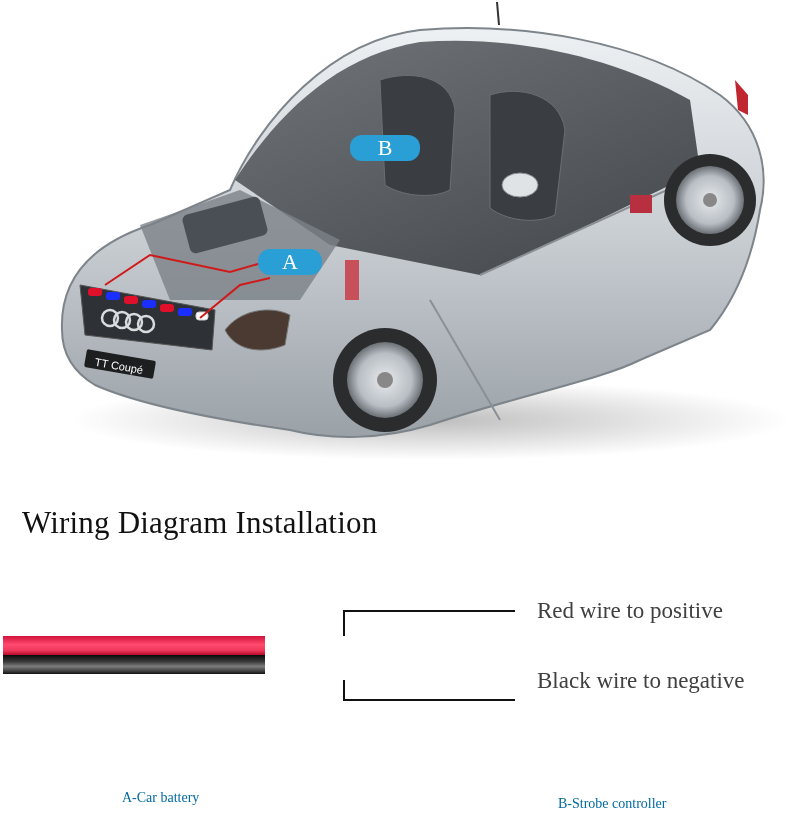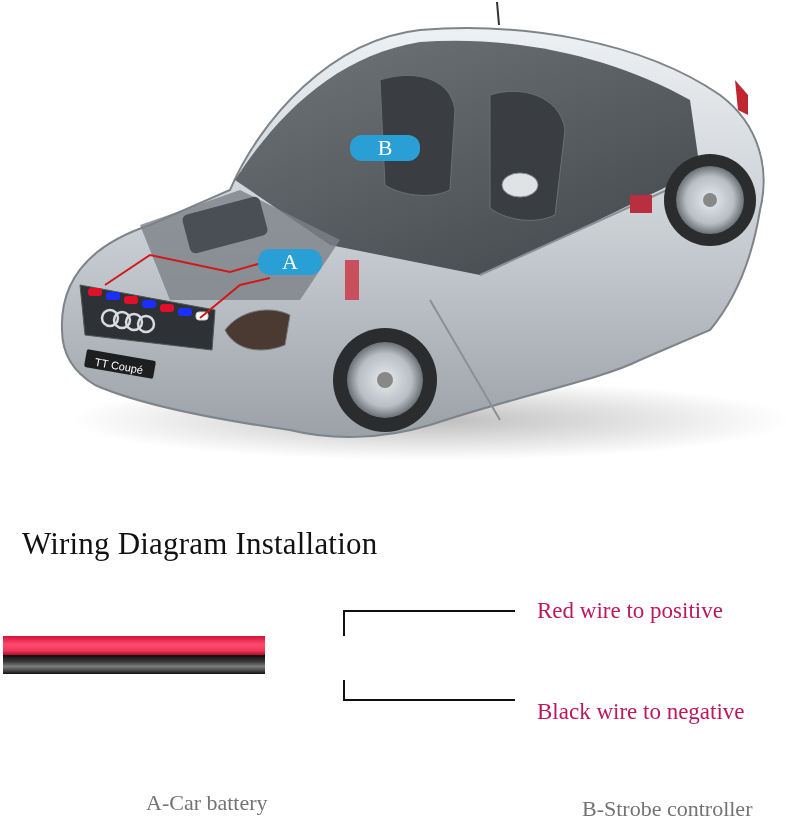--- a/index.html
+++ b/index.html
@@ -1,31 +1,31 @@
 <!DOCTYPE html>
 <html><head>
 <meta charset="utf-8">
 <style>
   html, body { margin: 0; padding: 0; background: #ffffff; }
   body { width: 800px; height: 825px; position: relative; overflow: hidden; font-family: "Liberation Serif", "DejaVu Serif", serif; }
   .car-illustration { position: absolute; left: 0; top: 0; width: 800px; height: 480px; }
   .badge { position: absolute; background: #2a9fd6; color: #ffffff; border-radius: 12px; display: flex; align-items: center; justify-content: center; font-family: "Liberation Serif", serif; font-size: 22px; line-height: 1; }
   .badge-a { left: 258px; top: 249px; width: 64px; height: 26px; }
   .badge-b { left: 350px; top: 135px; width: 70px; height: 26px; }
-  .title { position: absolute; left: 22px; top: 526px; font-size: 31px; color: #111111; white-space: nowrap; letter-spacing: 0.2px; }
+  .title { position: absolute; left: 22px; top: 505px; font-size: 31px; color: #111111; white-space: nowrap; letter-spacing: 0.2px; }
   .wire { position: absolute; left: 3px; top: 636px; width: 262px; height: 38px; }
   .wire-red { height: 19px; background: linear-gradient(to bottom, #d2123a 0%, #ff4a6e 45%, #f03a5c 75%, #b80a2c 100%); }
   .wire-black { height: 19px; background: linear-gradient(to bottom, #0a0a0a 0%, #3a3a3a 35%, #7c7c7c 60%, #3e3e3e 85%, #101010 100%); }
   .bracket { position: absolute; border-color: #111111; border-style: solid; }
   .bracket-top { left: 343px; top: 610px; width: 170px; height: 24px; border-width: 2px 0 0 2px; }
   .bracket-bottom { left: 343px; top: 680px; width: 170px; height: 19px; border-width: 0 0 2px 2px; }
-  .wire-label { position: absolute; left: 537px; font-size: 23px; color: #be185d; white-space: nowrap; }
+  .wire-label { position: absolute; left: 537px; font-size: 23px; color: #404040; white-space: nowrap; }
   .wire-label-red { top: 598px; }
-  .wire-label-black { top: 699px; }
-  .legend { position: absolute; font-size: 22px; color: #737373; white-space: nowrap; margin-left: 24px; }
+  .wire-label-black { top: 668px; }
+  .legend { position: absolute; font-size: 14px; color: #0369a1; white-space: nowrap; }
   .legend-a { left: 122px; top: 790px; }
   .legend-b { left: 558px; top: 796px; }
 </style>
 </head>
 <body>
 
 <svg class="car-illustration" viewBox="0 0 800 480" xmlns="http://www.w3.org/2000/svg">
   <defs>
     <linearGradient id="bodyGrad" x1="0" y1="0" x2="0" y2="1">
       <stop offset="0" stop-color="#eef1f3"></stop>

